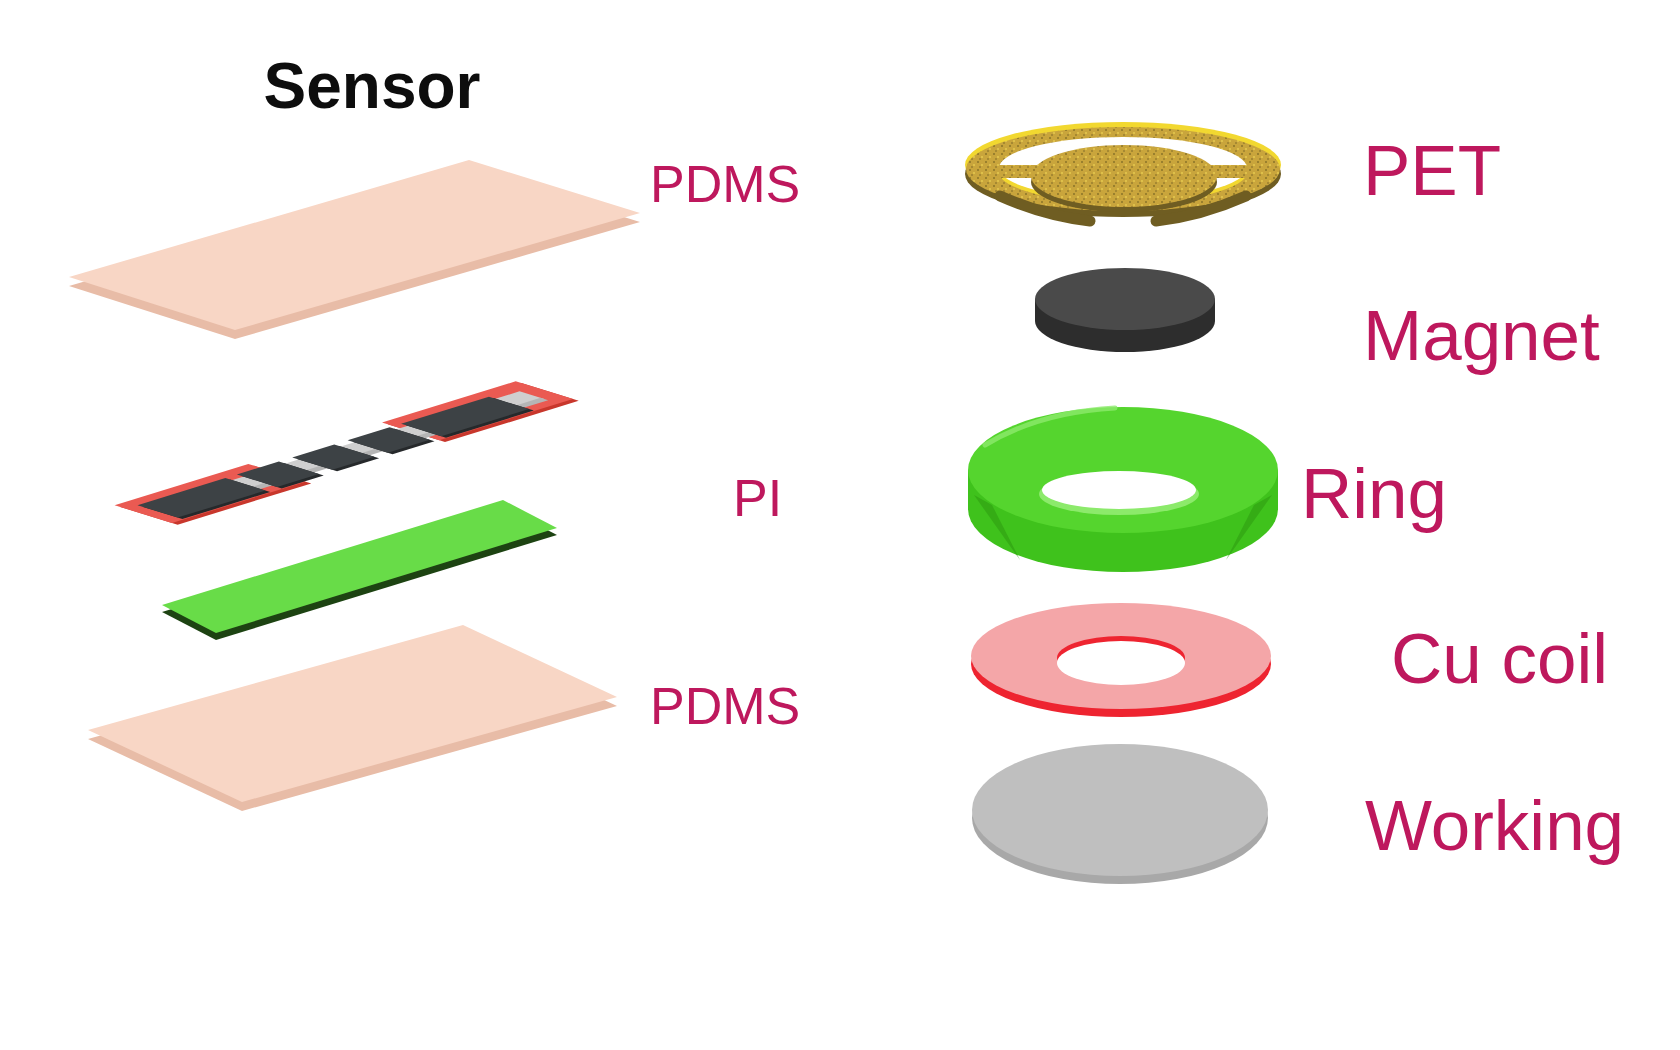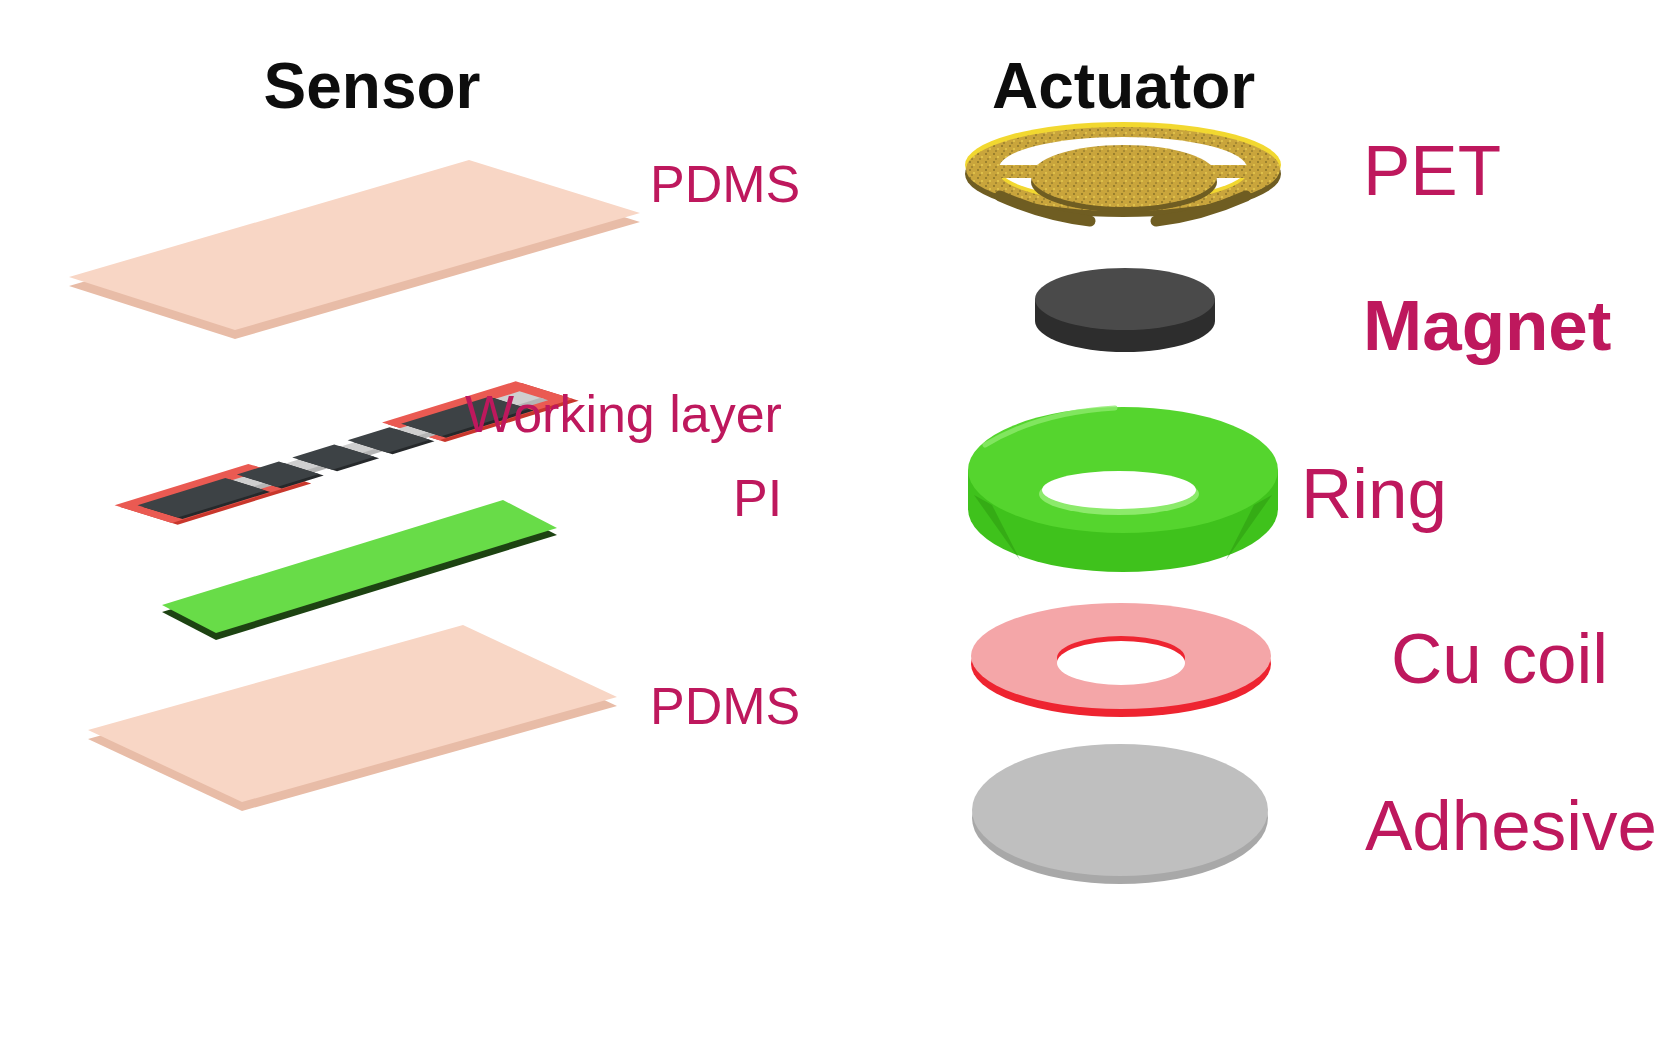--- a/index.html
+++ b/index.html
@@ -111,32 +111,30 @@
 
       <g>
         <ellipse cx="1120" cy="818" rx="148" ry="66" fill="#a8a8a8"></ellipse>
         <ellipse cx="1120" cy="810" rx="148" ry="66" fill="#bfbfbf"></ellipse>
       </g>
     </g>
   </svg>
 
   <div class="title" style="left:242px;top:54px;">Sensor</div>
 
-  <div class="title" style="left:992px;top:54px;">Actuator</div>
 
   <div class="lbl" style="left:650px;top:158px;">PDMS</div>
 
-  <div class="lbl" style="left:465px;top:388px;">Working layer</div>
 
   <div class="lbl" style="left:733px;top:472px;">PI</div>
 
   <div class="lbl" style="left:650px;top:680px;">PDMS</div>
 
   <div class="lbl lbl-right" style="left:1363px;top:135px;">PET</div>
 
-  <div class="lbl lbl-right" style="left:1363px;top:290px;font-weight:bold;">Magnet</div>
+  <div class="lbl lbl-right" style="left:1363px;top:300px;">Magnet</div>
 
   <div class="lbl lbl-right" style="left:1301px;top:458px;">Ring</div>
 
   <div class="lbl lbl-right" style="left:1365px;top:623px;margin-left:26px;">Cu coil</div>
 
-  <div class="lbl lbl-right" style="left:1365px;top:790px;">Adhesive</div>
+  <div class="lbl lbl-right" style="left:1365px;top:790px;">Working</div>
 </div>
 
 </body></html>

